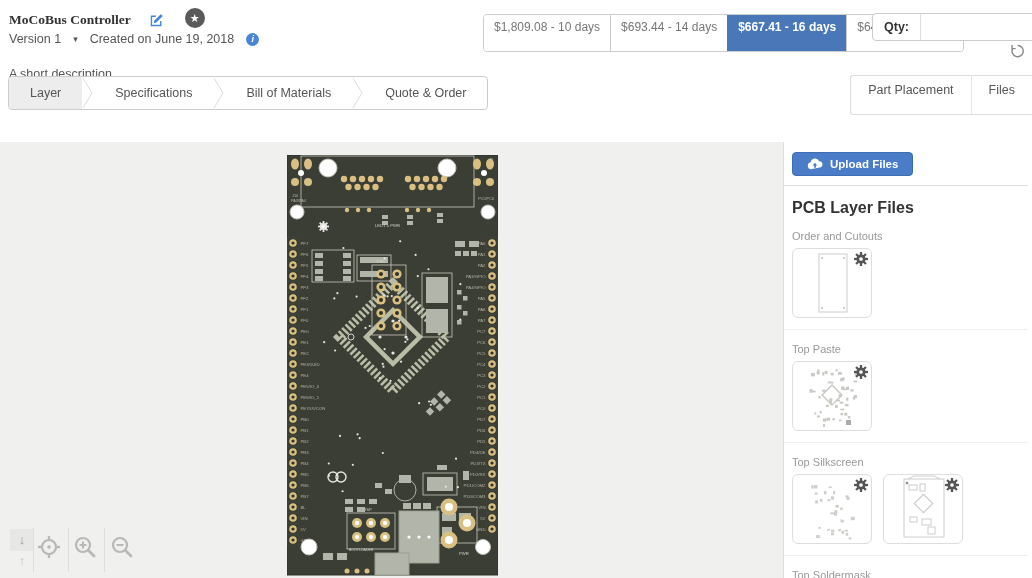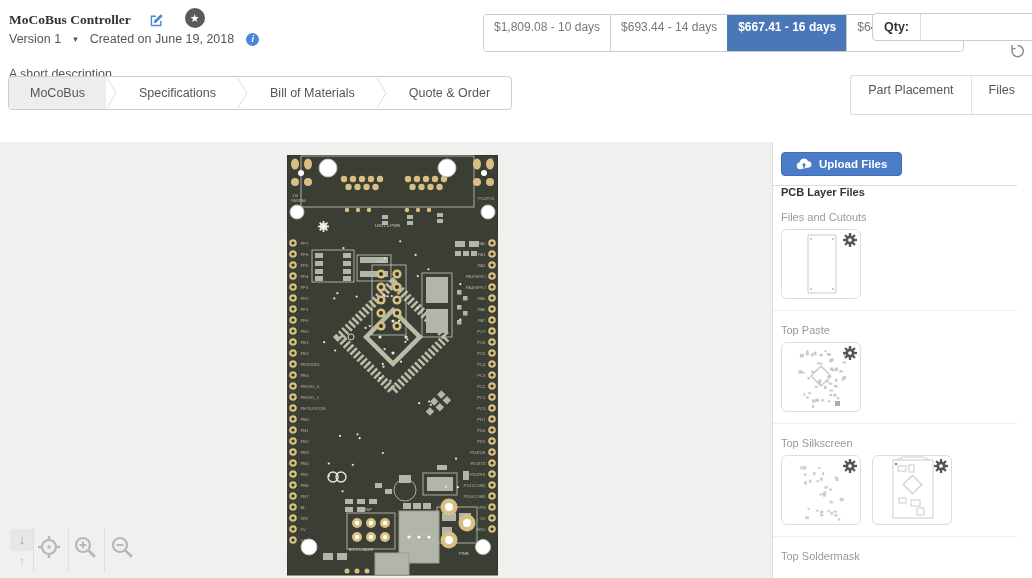--- a/index.html
+++ b/index.html
@@ -60,27 +60,27 @@
 
   .pan-box { position:absolute; left:10px; top:387px; width:24px; height:22px;
              background:#e7e7e5; border-radius:2px; text-align:center; line-height:22px;
              font-size:13px; color:#9a9a98; cursor:pointer; }
   .pan-up { position:absolute; left:10px; top:409px; width:24px; height:20px; text-align:center;
             line-height:20px; font-size:13px; color:#bcbcba; cursor:pointer; }
   .ctl-sep { position:absolute; top:386px; width:1px; height:44px; background:#ddddda; }
   .ctl-ic { position:absolute; top:392px; width:26px; height:26px; cursor:pointer; }
 
   
-  .panel { position:absolute; right:15px; top:142px; width:245px; bottom:0; background:#fff;
+  .panel { position:absolute; right:4px; top:142px; width:245px; bottom:0; background:#fff;
            border-left:1px solid #ddd; overflow:hidden; }
   .upload-row { padding:10px 0 9px 8px; border-bottom:1px solid #ddd; }
   .upload-btn { display:inline-flex; align-items:center; gap:7px; background:#4a7cc7;
                 border:1px solid #3f6db4; color:#fff; font-size:11.5px; font-weight:bold;
                 border-radius:4px; padding:5px 14px; cursor:pointer; font-family:inherit; }
-  .panel-h2 { font-size:11px; font-weight:600; color:#333; margin:0 0 0 8px; }
+  .panel-h2 { font-size:16px; font-weight:600; color:#333; margin:13px 0 0 8px; }
   .sec-label { font-size:11px; color:#999; margin:13px 0 6px 8px; }
   .cards { display:flex; gap:11px; margin-left:8px; }
   .card { width:80px; height:70px; border:1px solid #ddd; border-radius:6px; position:relative;
           background:#fff; cursor:pointer; }
   .card .gear { position:absolute; top:3px; right:3px; width:14px; height:14px; fill:#555; cursor:pointer; }
   .sec-div { border-top:1px solid #eee; margin-top:11px; }
   .gear-fill { fill:#555; }
 </style>
 </head>
 <body>
@@ -130,21 +130,21 @@
   <div class="qty">
     <div class="qty-label">Qty:</div>
     <input class="qty-input" value="1" style="">
   </div>
   <svg class="history-ic" viewBox="0 0 16 16">
     <path d="M8.2 2.6 a6 6 0 1 1 -5.3 3.1" fill="none" stroke="#8a8a8a" stroke-width="1.5"></path>
     <path d="M2.2 2.2 v3.8 h3.8" fill="none" stroke="#8a8a8a" stroke-width="1.5"></path>
   </svg>
 
   <div class="tabs">
-    <div class="tab active">MoCoBus</div>
+    <div class="tab active">Layer</div>
     <svg class="tab-sep" width="12" height="32">
         <path d="M1 1 L10 16 L1 31" stroke="#ddd" fill="none"></path>
       </svg>
     <div class="tab">Specifications</div>
     <svg class="tab-sep" width="12" height="32">
         <path d="M1 1 L10 16 L1 31" stroke="#ddd" fill="none"></path>
       </svg>
     <div class="tab">Bill of Materials</div>
     <svg class="tab-sep" width="12" height="32">
         <path d="M1 1 L10 16 L1 31" stroke="#ddd" fill="none"></path>
@@ -675,21 +675,21 @@
         <svg width="16" height="12" viewBox="0 0 18 13">
           <path d="M4.5 12.5 a4 4 0 0 1 -0.4 -7.9 a5 5 0 0 1 9.6 -1.1 a3.4 3.4 0 0 1 0.4 6.9 z" fill="#fff"></path>
           <path d="M9 5.2 l2.6 3 h-1.6 v2.6 h-2 V8.2 h-1.6 z" fill="#4a7cc7"></path>
         </svg>
         <span>Upload Files</span>
       </button>
     </div>
 
     <div class="panel-h2">PCB Layer Files</div>
 
-    <div class="sec-label">Files and Cutouts</div>
+    <div class="sec-label">Order and Cutouts</div>
     <div class="cards">
       <div class="card">
         <svg width="78" height="68">
           <rect x="26" y="5" width="28" height="58" fill="none" stroke="#ccc" stroke-width="1"></rect>
           <circle cx="29" cy="9" r="1" fill="#bbb"></circle>
             <circle cx="51" cy="9" r="1" fill="#bbb"></circle>
           <circle cx="29" cy="59" r="1" fill="#bbb"></circle>
             <circle cx="51" cy="59" r="1" fill="#bbb"></circle>
         </svg>
         <svg class="gear" viewBox="0 0 16 16">

